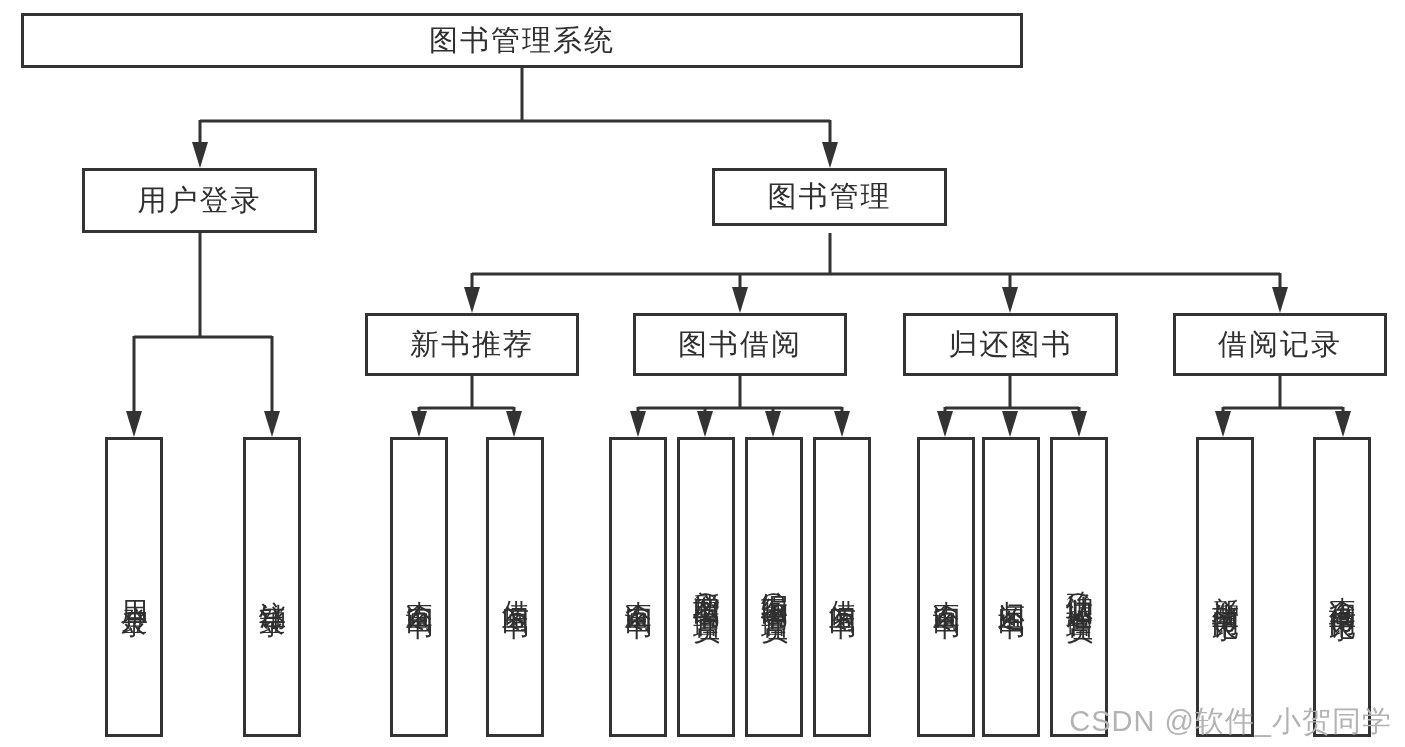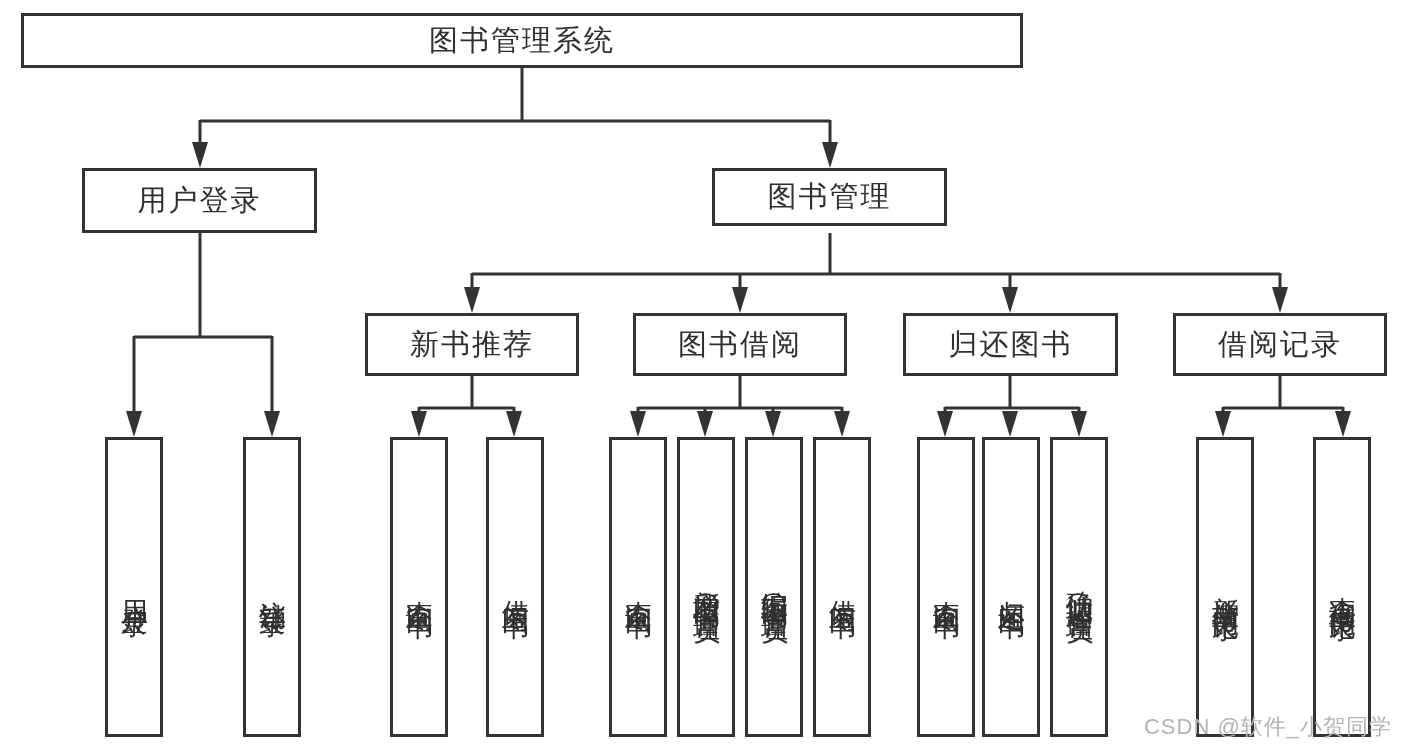--- a/index.html
+++ b/index.html
@@ -64,21 +64,21 @@
   .n-lf-8  { left: 813px;  }
   .n-lf-9  { left: 917px;  }
   .n-lf-10 { left: 982px;  }
   .n-lf-11 { left: 1050px; }
   .n-lf-12 { left: 1196px; }
   .n-lf-13 { left: 1313px; }
   .watermark {
     position: absolute;
     right: 13px;
     bottom: 5px;
-    font-size: 22px;
+    font-size: 29px;
     letter-spacing: 1px;
     color: #b3b3b3;
     white-space: nowrap;
   }
 </style>
 </head>
 <body>
 
 <div class="canvas">
 

